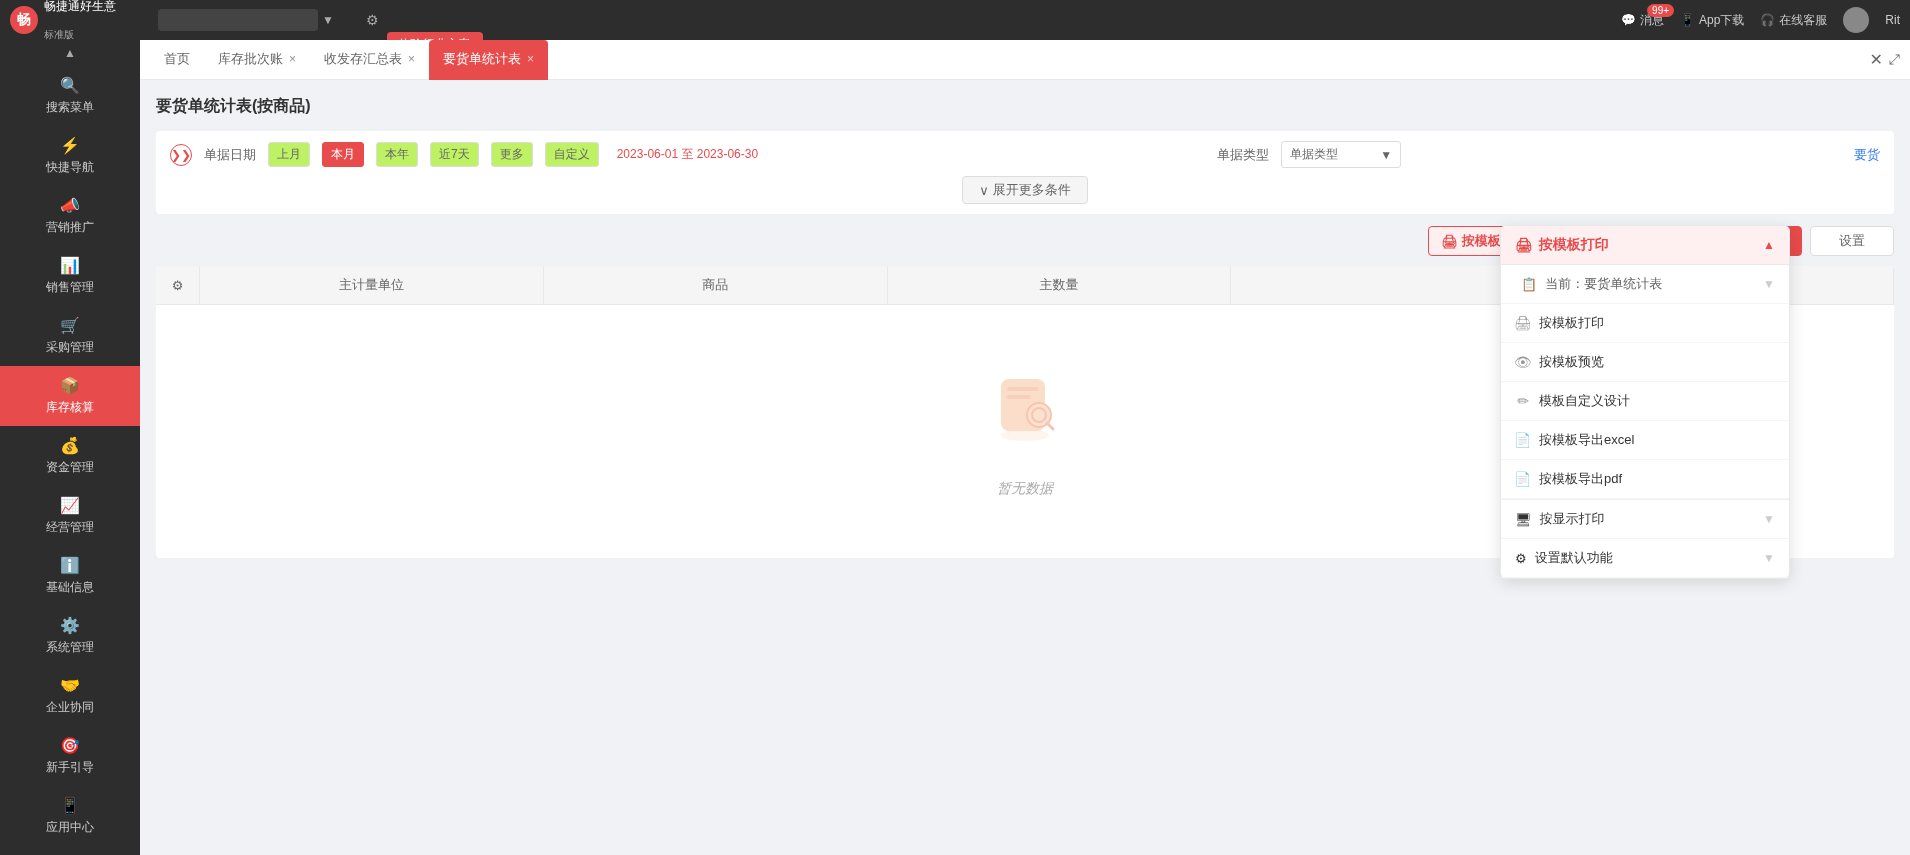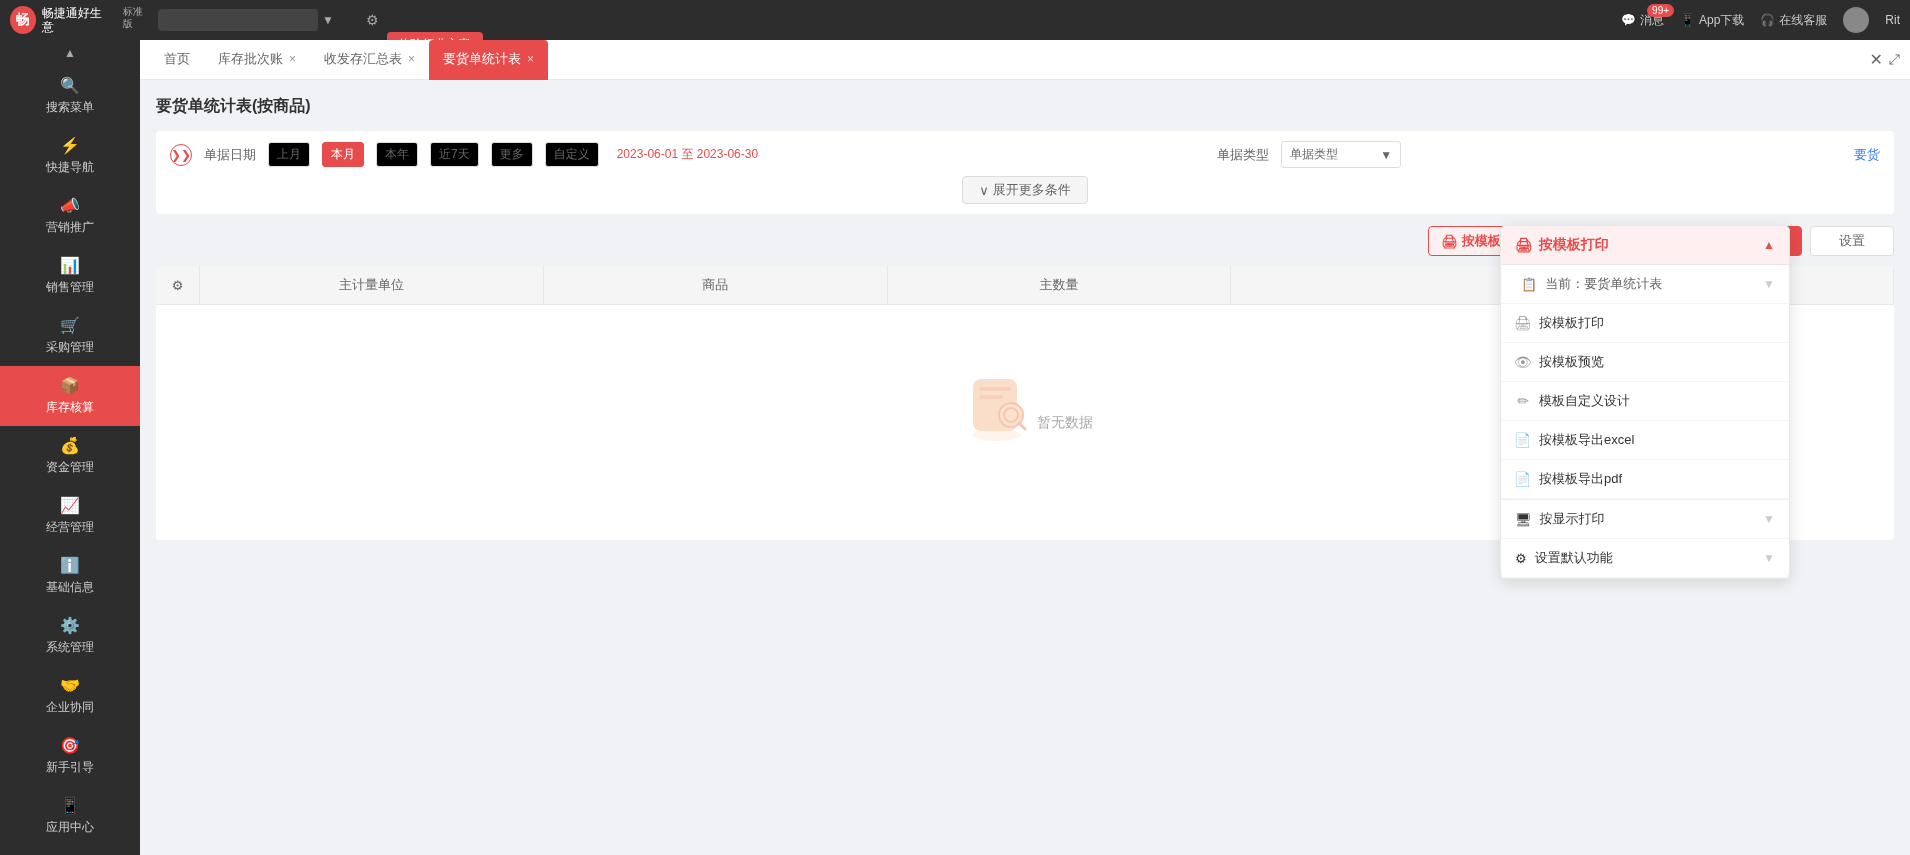--- a/index.html
+++ b/index.html
@@ -2,21 +2,21 @@
 <html><head>
   <meta charset="utf-8">
   <style>
     * { margin: 0; padding: 0; box-sizing: border-box; }
     body { font-family: 'Microsoft YaHei', Arial, sans-serif; font-size: 13px; background: #f5f5f5; width: 1910px; height: 855px; overflow: hidden; display: flex; flex-direction: column; }
 
     
     .top-bar { height: 40px; background: #2d2d2d; display: flex; align-items: center; padding: 0 10px; gap: 8px; flex-shrink: 0; }
     .top-bar-logo { display: flex; align-items: center; gap: 6px; color: #fff; font-size: 12px; width: 140px; }
     .logo-icon { width: 28px; height: 28px; background: #e84b4b; border-radius: 50%; display: flex; align-items: center; justify-content: center; color: white; font-weight: bold; font-size: 14px; }
-    .logo-text { display: flex; flex-direction: row; line-height: 1.2; gap: 16px; }
+    .logo-text { display: flex; flex-direction: column; line-height: 1.2; gap: 16px; }
     .logo-main { font-size: 12px; color: #fff; }
     .logo-sub { font-size: 10px; color: #aaa; }
     .top-bar-search { flex: 1; max-width: 200px; display: flex; align-items: center; gap: 4px; }
     .search-input-box { background: #444; border: none; border-radius: 4px; padding: 4px 8px; color: #ccc; font-size: 12px; width: 160px; }
     .top-bar-dropdown { color: #aaa; font-size: 12px; cursor: pointer; }
     .top-bar-gear { color: #aaa; font-size: 14px; cursor: pointer; }
     .top-bar-trial { background: #e84b4b; color: white; border: none; border-radius: 4px; padding: 4px 12px; font-size: 12px; cursor: pointer; margin-top: 48px; }
     .top-bar-right { margin-left: auto; display: flex; align-items: center; gap: 16px; color: #ccc; font-size: 12px; }
     .top-bar-right-item { display: flex; align-items: center; gap: 4px; cursor: pointer; position: relative; }
     .badge { background: #e84b4b; color: white; border-radius: 10px; padding: 1px 5px; font-size: 10px; position: absolute; top: -8px; right: -10px; }
@@ -45,21 +45,21 @@
 
     
     .page-content { flex: 1; overflow: auto; padding: 16px; position: relative; }
     .page-title { font-size: 16px; font-weight: bold; color: #333; margin-bottom: 14px; }
 
     
     .filter-bar { background: #fff; border-radius: 4px; padding: 10px 14px; margin-bottom: 12px; }
     .filter-row { display: flex; align-items: center; gap: 12px; flex-wrap: wrap; }
     .filter-expand-btn { color: #e84b4b; background: #fff; border: 1px solid #e84b4b; border-radius: 50%; width: 22px; height: 22px; display: flex; align-items: center; justify-content: center; font-size: 12px; cursor: pointer; flex-shrink: 0; }
     .filter-label { color: #666; font-size: 13px; white-space: nowrap; }
-    .date-btn { padding: 3px 8px; border: 1px solid #ddd; border-radius: 3px; cursor: pointer; font-size: 12px; color: #666; background: #000000; }
+    .date-btn { padding: 3px 8px; border: 1px solid #ddd; border-radius: 3px; cursor: pointer; font-size: 12px; color: #666; background: #bef264; }
     .date-btn.active { background: #e84b4b; color: white; border-color: #e84b4b; }
     .date-range { font-size: 12px; color: #e84b4b; padding: 3px 6px; }
     .filter-select { border: 1px solid #ddd; border-radius: 3px; padding: 4px 8px; font-size: 12px; color: #666; min-width: 120px; display: flex; align-items: center; justify-content: space-between; cursor: pointer; background: #fff; }
     .filter-type-label { color: #666; font-size: 13px; }
     .expand-more-row { display: flex; justify-content: center; margin-top: 8px; }
     .expand-more-btn { display: flex; align-items: center; gap: 4px; color: #666; font-size: 13px; cursor: pointer; background: #f5f5f5; border: 1px solid #ddd; border-radius: 4px; padding: 4px 16px; }
 
     
     .action-bar { display: flex; align-items: center; justify-content: flex-end; gap: 8px; margin-bottom: 10px; }
     .action-btn { display: flex; align-items: center; gap: 4px; padding: 5px 12px; border: 1px solid #ddd; border-radius: 4px; cursor: pointer; font-size: 13px; color: #666; background: #fff; }
@@ -69,21 +69,21 @@
     .settings-btn { background: #fff; border: 1px solid #ddd; border-radius: 4px; padding: 5px 28px; cursor: pointer; font-size: 13px; color: #666; }
 
     
     .data-table { background: #fff; border-radius: 4px; overflow: hidden; }
     .table-header { display: flex; background: #f5f5f5; border-bottom: 1px solid #e8e8e8; }
     .th { padding: 10px 12px; font-size: 13px; color: #666; flex: 1; text-align: center; border-right: 1px solid #e8e8e8; }
     .th:first-child { flex: 0 0 44px; }
     .th-gear { flex: 0 0 44px; display: flex; align-items: center; justify-content: center; cursor: pointer; }
 
     
-    .empty-state { display: flex; align-items: center; justify-content: center; padding: 60px 20px; }
+    .empty-state { display: flex; flex-direction: column; align-items: center; justify-content: center; padding: 60px 20px; font-style: italic; }
     .empty-icon { font-size: 80px; margin-bottom: 16px; opacity: 0.6; }
     .empty-text { color: #aaa; font-size: 14px; }
     .dropdown-menu { position: absolute; top: 145px; right: 120px; width: 290px; background: #fff; border: 1px solid #e8e8e8; border-radius: 6px; box-shadow: 0 4px 16px rgba(0,0,0,0.12); z-index: 200; }
     .dropdown-header { display: flex; align-items: center; justify-content: space-between; padding: 10px 14px; background: #fef0f0; border-radius: 6px 6px 0 0; border-bottom: 1px solid #e8e8e8; }
     .dropdown-header-title { font-size: 14px; font-weight: bold; color: #e84b4b; display: flex; align-items: center; gap: 6px; }
     .dropdown-header-chevron { color: #e84b4b; font-size: 12px; cursor: pointer; }
     .dropdown-item { display: flex; align-items: center; gap: 8px; padding: 10px 14px; cursor: pointer; font-size: 13px; color: #333; border-bottom: 1px solid #f5f5f5; }
     .dropdown-item .item-icon { width: 16px; height: 16px; color: #999; font-size: 14px; display: flex; align-items: center; justify-content: center; }
     .dropdown-item .item-label { flex: 1; }
     .dropdown-item .item-arrow { color: #ccc; font-size: 12px; }

